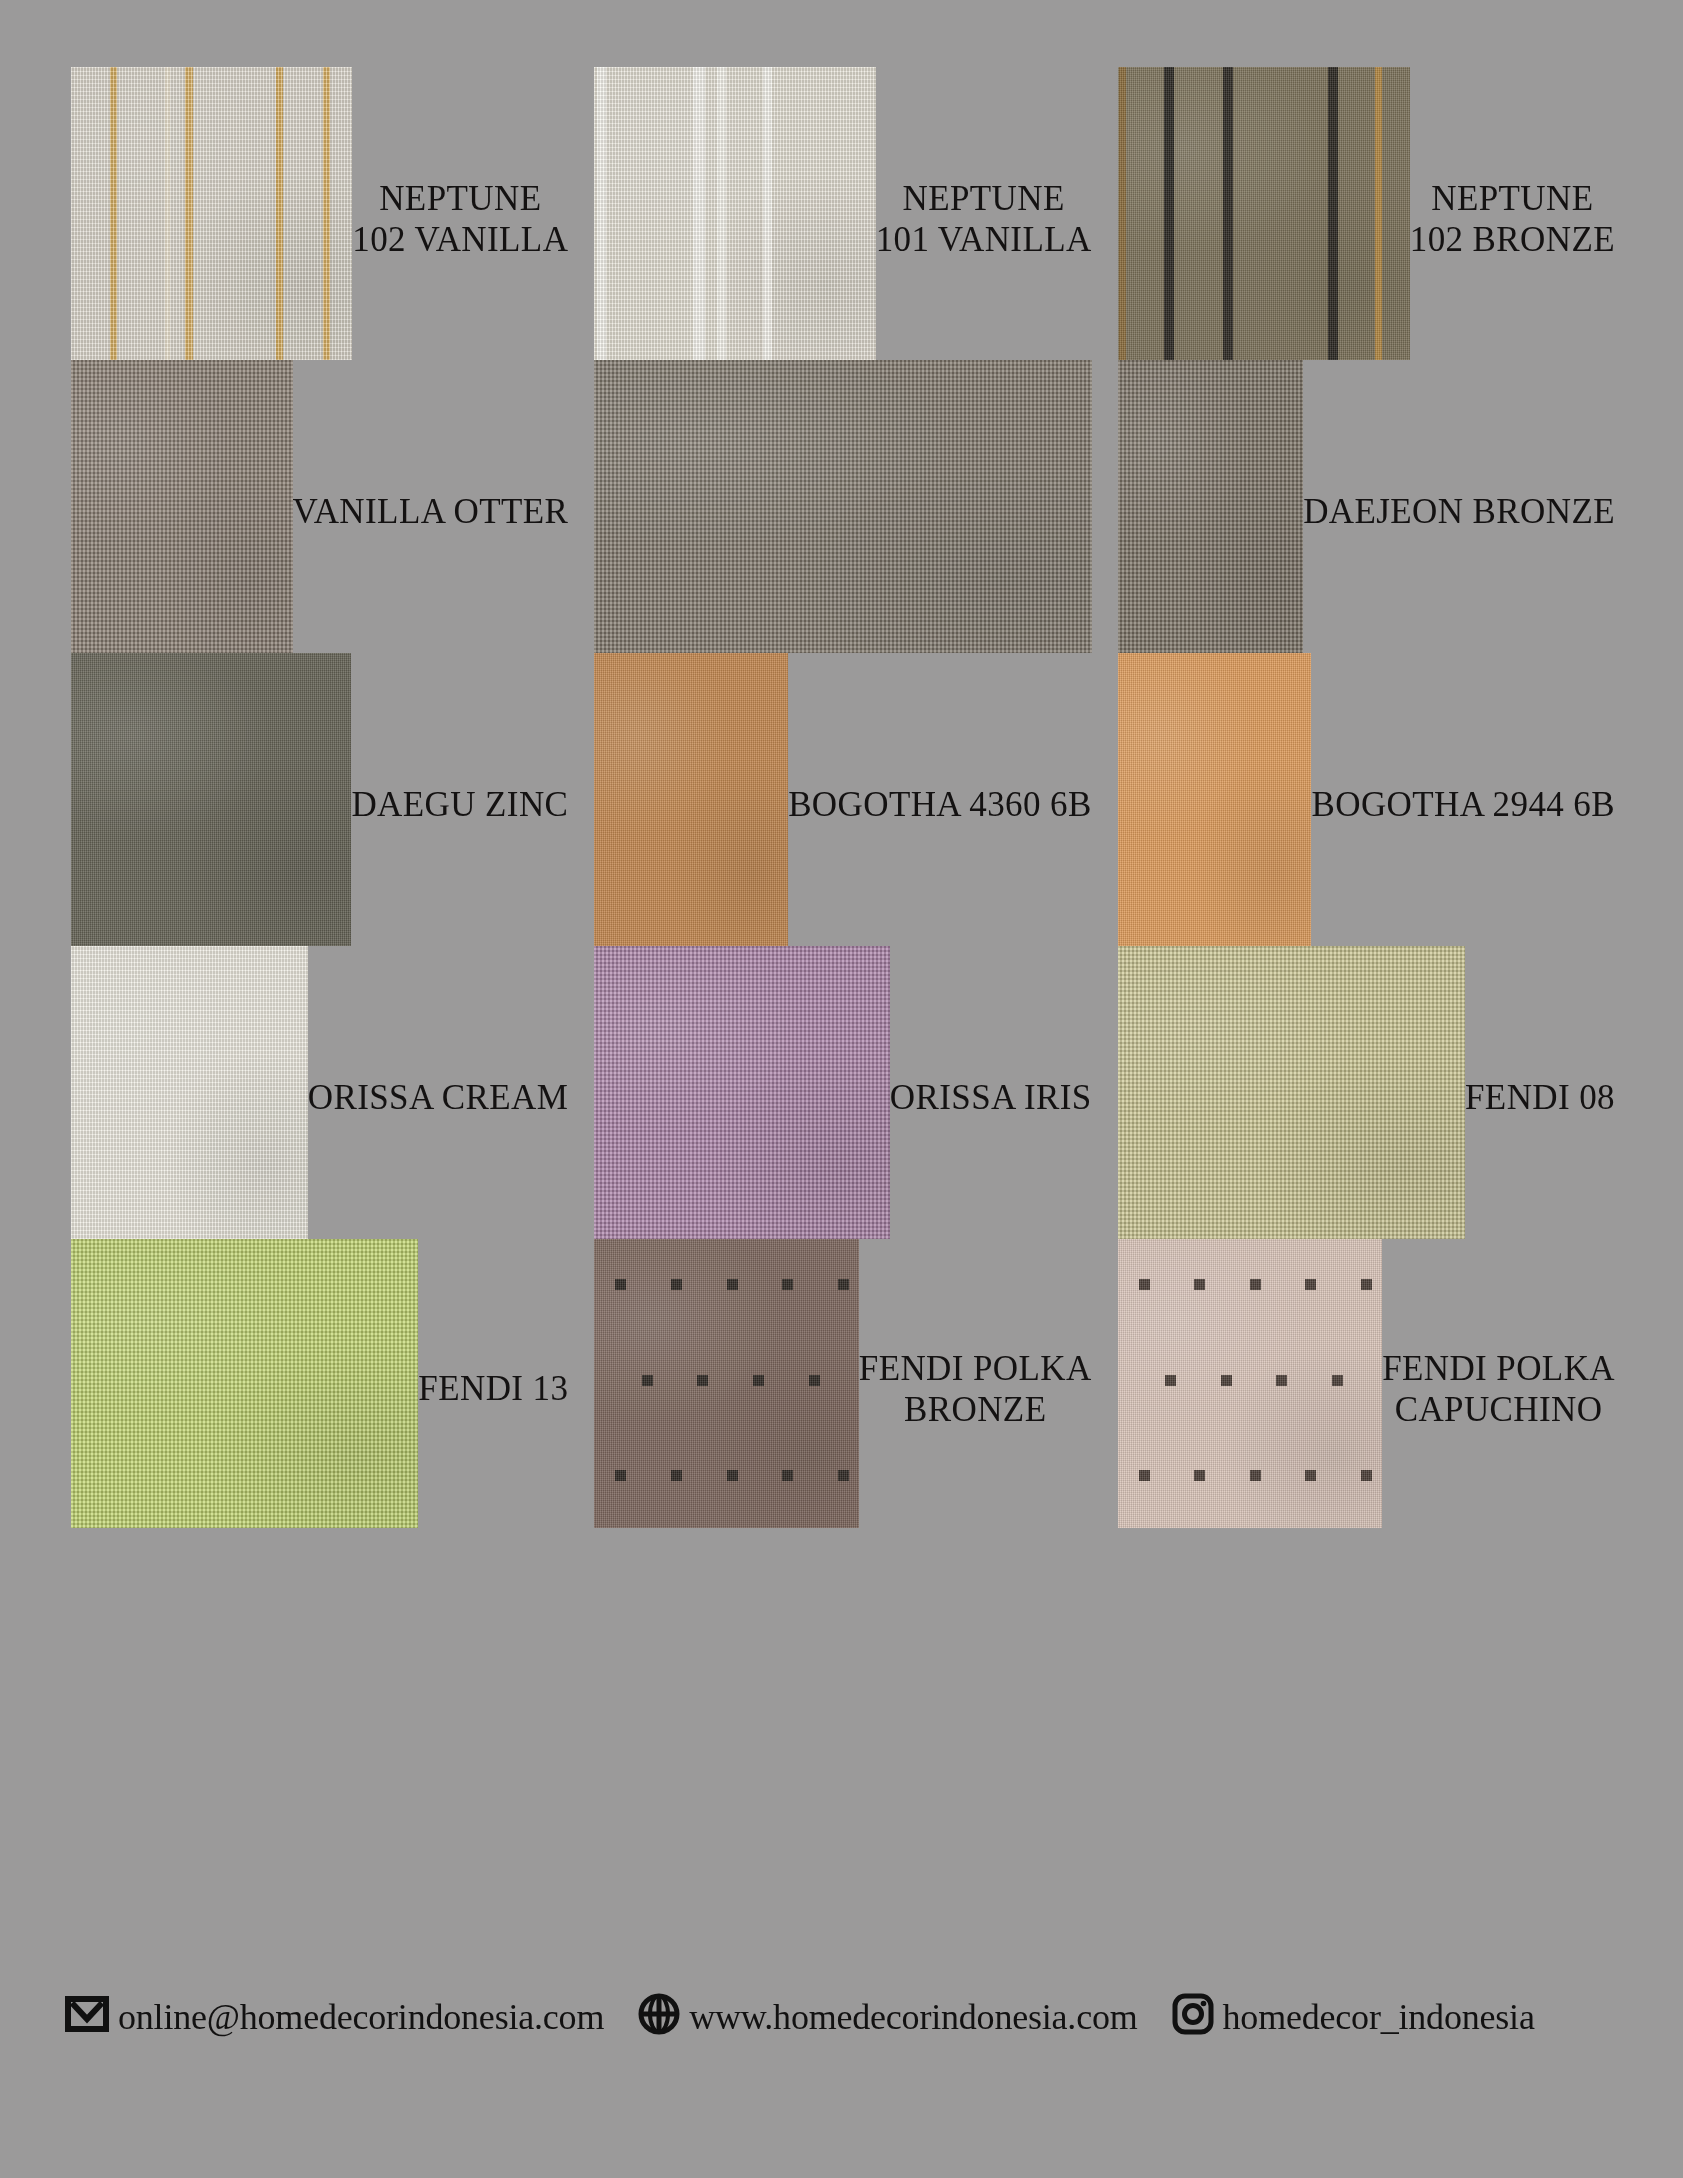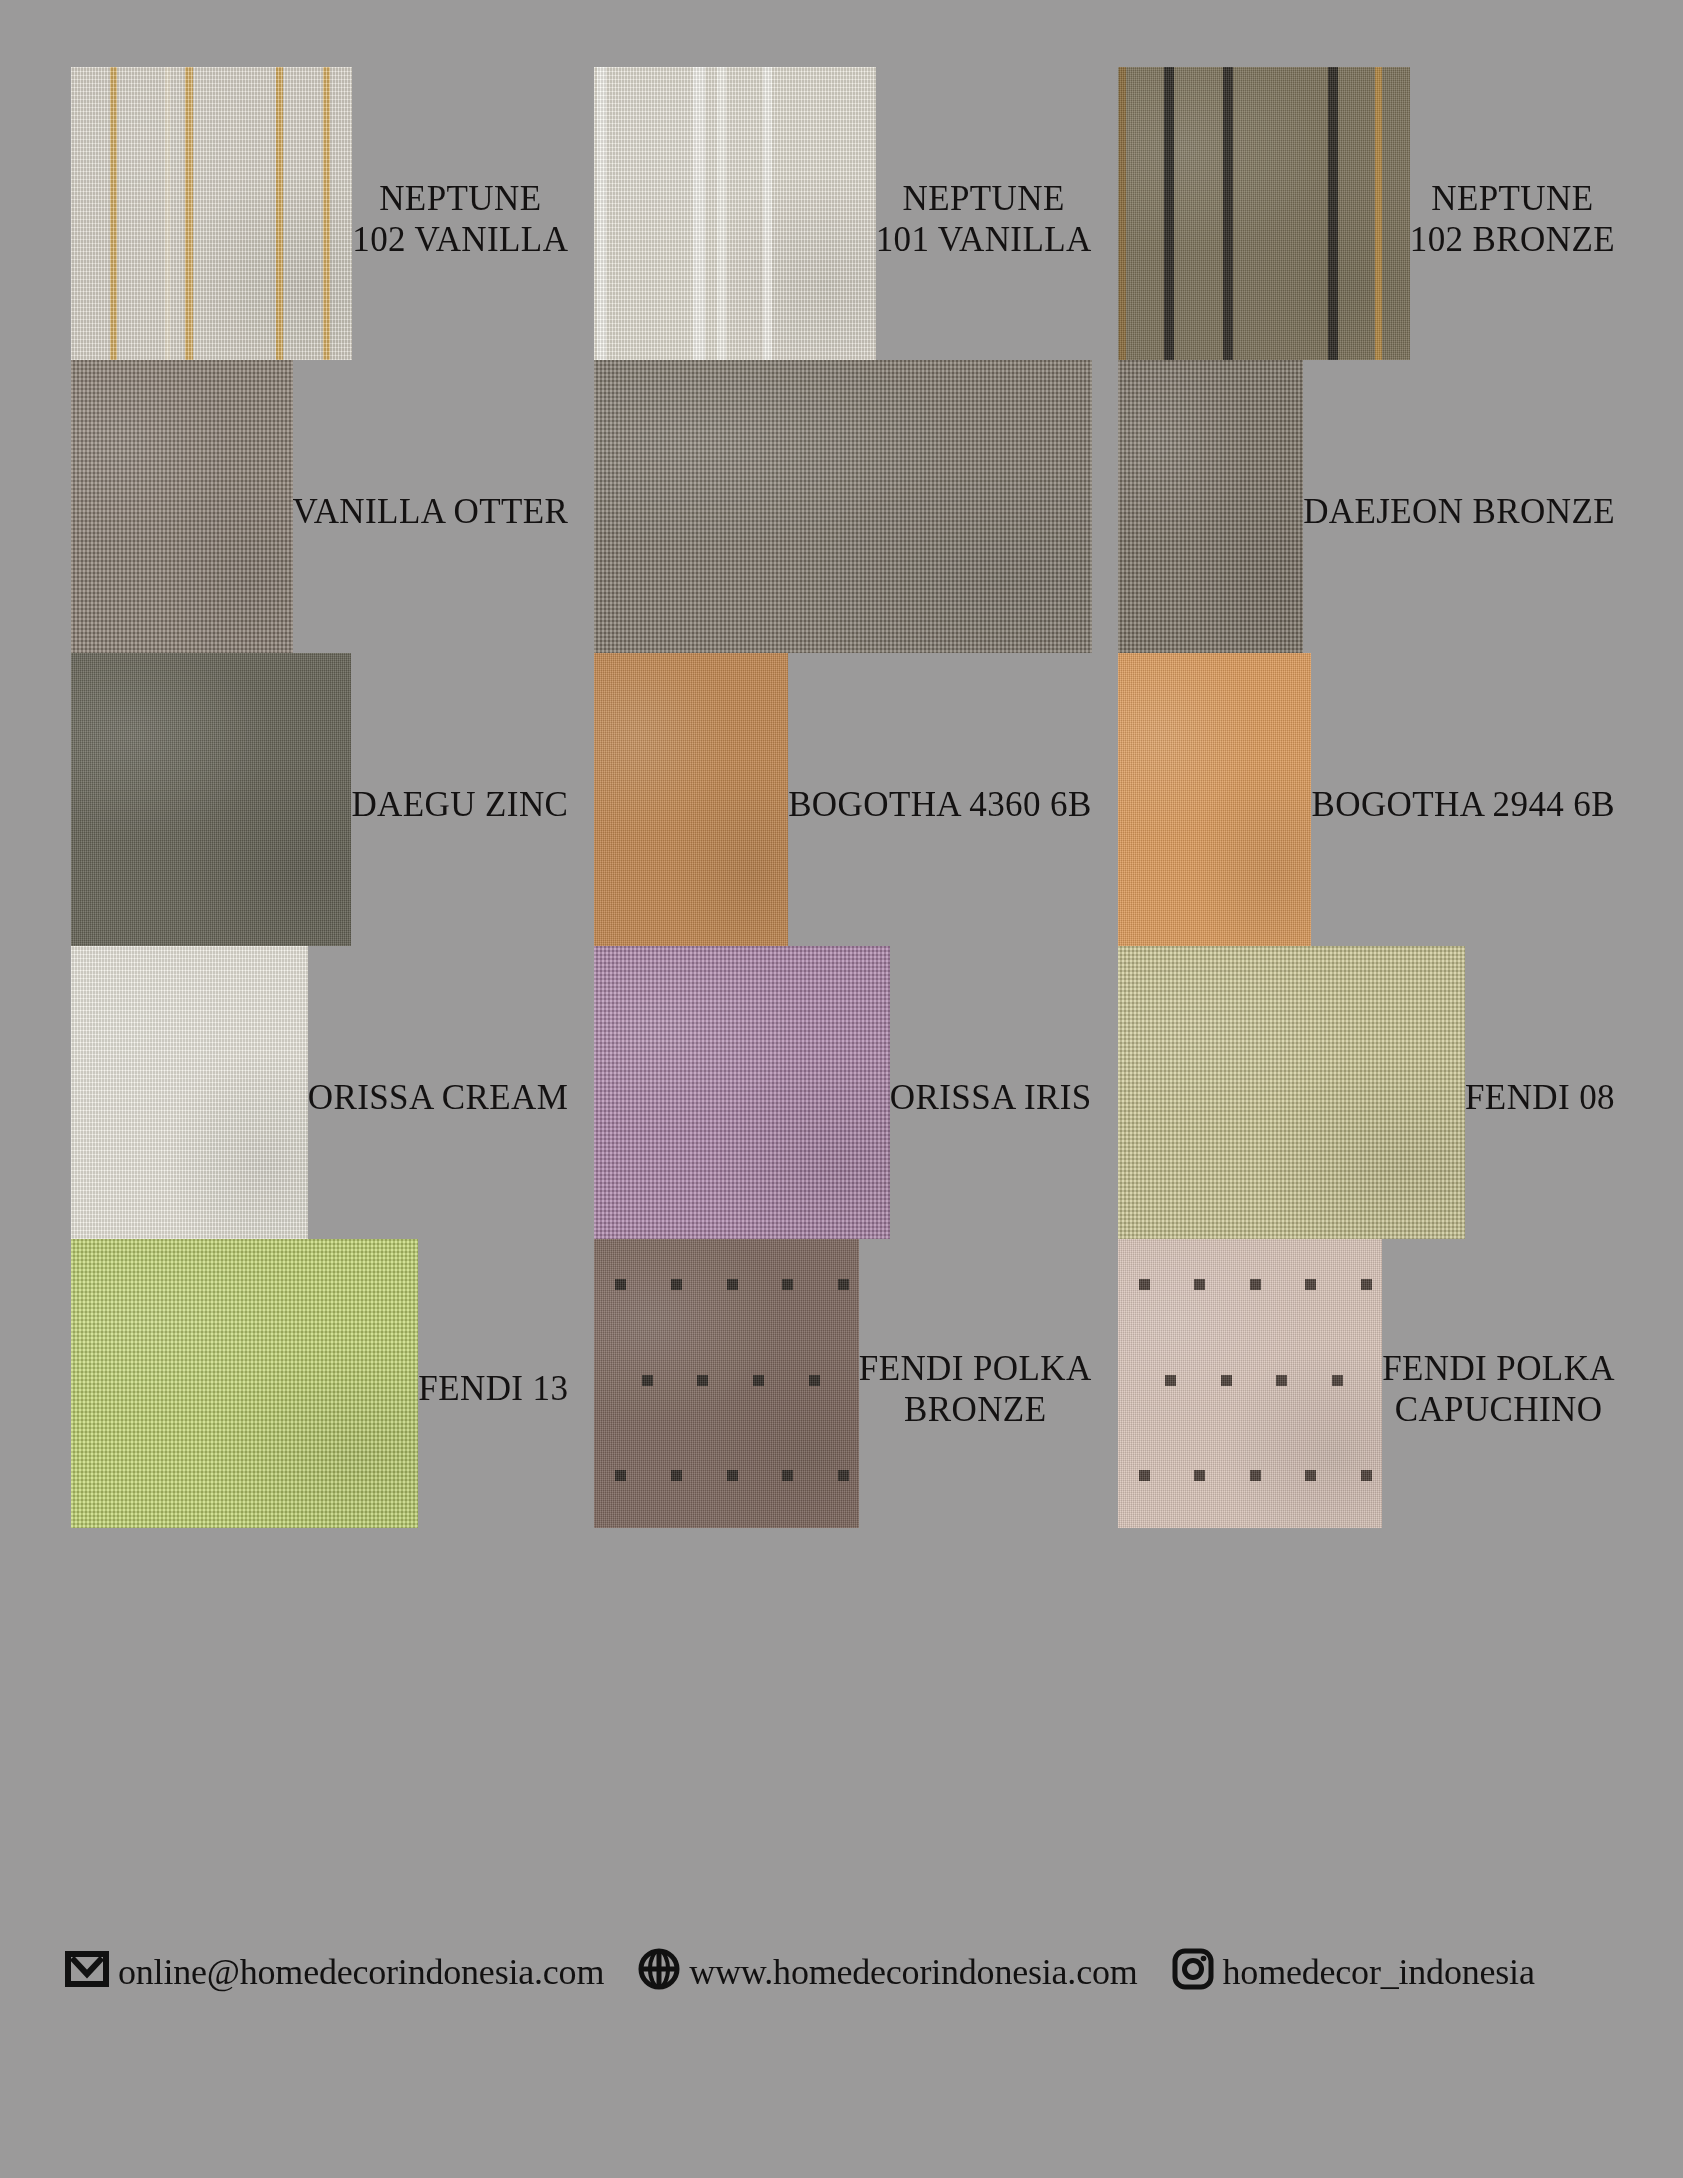--- a/index.html
+++ b/index.html
@@ -128,21 +128,21 @@
   .dot {
     position: absolute;
     width: 11px;
     height: 11px;
   }
 
   
   .footer {
     position: absolute;
     left: 65px;
-    top: 1948px;
+    top: 1993px;
     width: 1564px;
     display: flex;
     align-items: center;
     gap: 0;
     font-size: 36px;
     line-height: 1;
   }
 
   .contact {
     display: flex;

